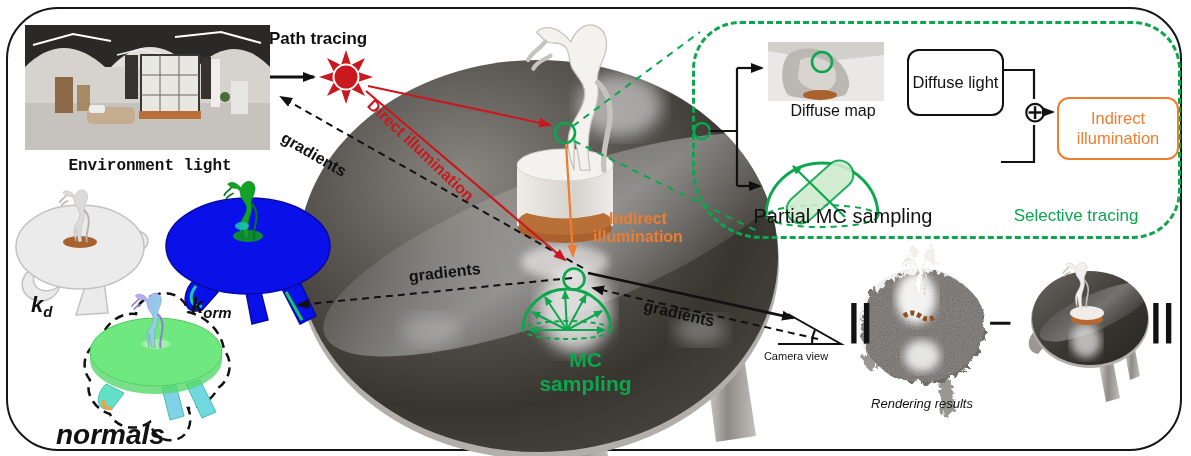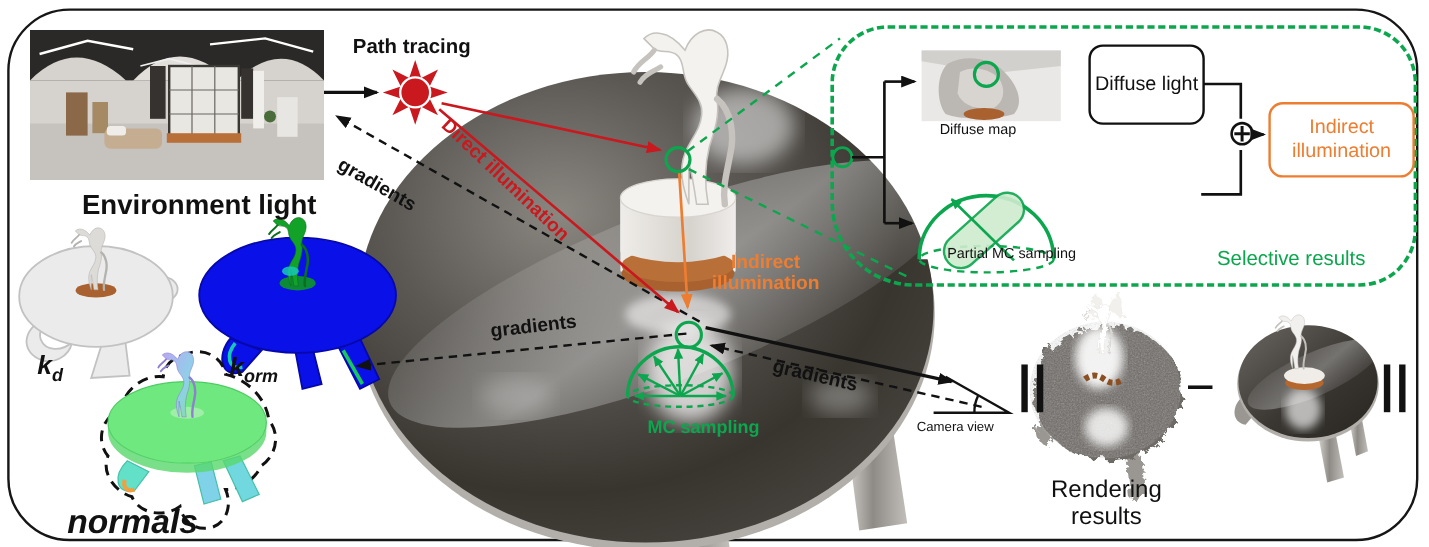--- a/index.html
+++ b/index.html
@@ -11,21 +11,21 @@
   .b{font-weight:bold;}
   .ctr{text-align:center;}
   .green{color:#0ca64e;}
   .red{color:#c9181e;}
   .orange{color:#ed7d31;}
   .rot{transform-origin:0 0;white-space:nowrap;}
   .mathlbl{font-family:Liberation Sans, sans-serif;font-style:italic;font-weight:bold;font-size:22px;}
   .mathlbl sub{font-size:15px;}
   .flowbox{position:absolute;display:flex;align-items:center;justify-content:center;
            border:2.5px solid #111;border-radius:12px;background:#fff;font-size:16.5px;
-           text-align:center;line-height:1.2;}
+           text-align:center;line-height:1.2;margin-top:12px;}
   #indirect-box{border-color:#ed7d31;color:#ed7d31;}
   #sel-box{left:692px;top:21px;width:483px;height:212px;border:3px dashed #0ca64e;
            border-radius:48px 48px 48px 70px;}
   #plus-sym{font-size:30px;line-height:1;}
   .norm{font-size:42px;font-weight:bold;letter-spacing:1px;}
   .minus{font-size:42px;line-height:1;}
   svg{position:absolute;overflow:visible;}
   #overlay{pointer-events:none;}
 </style>
 </head>
@@ -298,41 +298,41 @@
       <path d="M1001,70 L1034,70 L1034,99 M1001,162 L1034,162 L1034,125"></path>
       <line x1="1045" y1="112" x2="1053" y2="112" marker-end="url(#mB)"></line>
     </g>
 
     <g stroke="#111" stroke-width="2" fill="none">
       <path d="M778,344 L841,344 L788,314"></path>
       <path d="M812,344 A30,30 0 0 1 815,330"></path>
     </g>
   </svg>
 
-  <div class="lbl b ctr" style="left:56px;top:157px;width:220px;font-size:23px;">Environment light</div>
-  <div class="lbl b" style="left:294px;top:29px;font-size:17px;">Path tracing</div>
+  <div class="lbl b ctr" style="left:40px;top:157px;width:220px;font-size:16px;font-family:Liberation Mono, monospace;">Environment light</div>
+  <div class="lbl b" style="left:269px;top:29px;font-size:17px;">Path tracing</div>
 
   <div class="lbl b rot" style="left:287px;top:129px;font-size:16px;transform:rotate(30deg);">gradients</div>
   <div class="lbl b rot" style="left:408px;top:268px;font-size:16px;transform:rotate(-6.5deg);">gradients</div>
   <div class="lbl b rot" style="left:646px;top:297px;font-size:16px;transform:rotate(13deg);">gradients</div>
 
   <div class="lbl b red rot" style="left:376px;top:96px;font-size:16px;transform:rotate(43.5deg);">Direct illumination</div>
   <div class="lbl b orange ctr" style="left:578px;top:210px;width:120px;font-size:16px;">Indirect illumination</div>
-  <div class="lbl b green ctr" style="left:538px;top:348px;width:95px;font-size:15px;text-align:right;">MC sampling</div>
+  <div class="lbl b green ctr" style="left:538px;top:348px;width:95px;font-size:21px;">MC sampling</div>
   <div class="lbl ctr" style="left:746px;top:350px;width:100px;font-size:11px;">Camera view</div>
 
   <div class="lbl mathlbl" style="left:31px;top:292px;"><span>k</span><sub>d</sub></div>
   <div class="lbl mathlbl" style="left:191px;top:293px;"><span>k</span><sub>orm</sub></div>
   <div class="lbl mathlbl" style="left:56px;top:419px;font-size:28px;">normals</div>
 
-  <div class="lbl ctr" style="left:754px;top:102px;width:122px;font-size:12px;">Diffuse map</div>
-  <div class="lbl ctr" style="left:752px;top:205px;width:182px;font-size:12px;">Partial MC sampling</div>
+  <div class="lbl ctr" style="left:772px;top:102px;width:122px;font-size:16px;">Diffuse map</div>
+  <div class="lbl ctr" style="left:752px;top:205px;width:182px;font-size:20px;">Partial MC sampling</div>
   <div class="flowbox" style="left:907px;top:37px;width:93px;height:63px;">Diffuse light</div>
   <div class="lbl ctr" id="plus-sym" style="left:1018px;top:97px;width:34px;">⊕</div>
   <div class="flowbox" id="indirect-box" style="left:1057px;top:85px;width:118px;height:59px;">Indirect illumination</div>
-  <div class="lbl green ctr" style="left:992px;top:206px;width:168px;font-size:17px;">Selective results</div>
+  <div class="lbl green ctr" style="left:992px;top:206px;width:168px;font-size:17px;">Selective tracing</div>
 
   <div class="lbl norm" style="left:848px;top:296px;">||</div>
   <div class="lbl minus" style="left:988px;top:302px;">−</div>
   <div class="lbl norm" style="left:1150px;top:296px;">||</div>
-  <div class="lbl ctr" style="left:854px;top:397px;width:136px;font-size:20px;">Rendering results</div>
+  <div class="lbl ctr" style="left:854px;top:397px;width:136px;font-size:13px;font-style:italic;">Rendering results</div>
 
 </div>
 
 </body></html>

